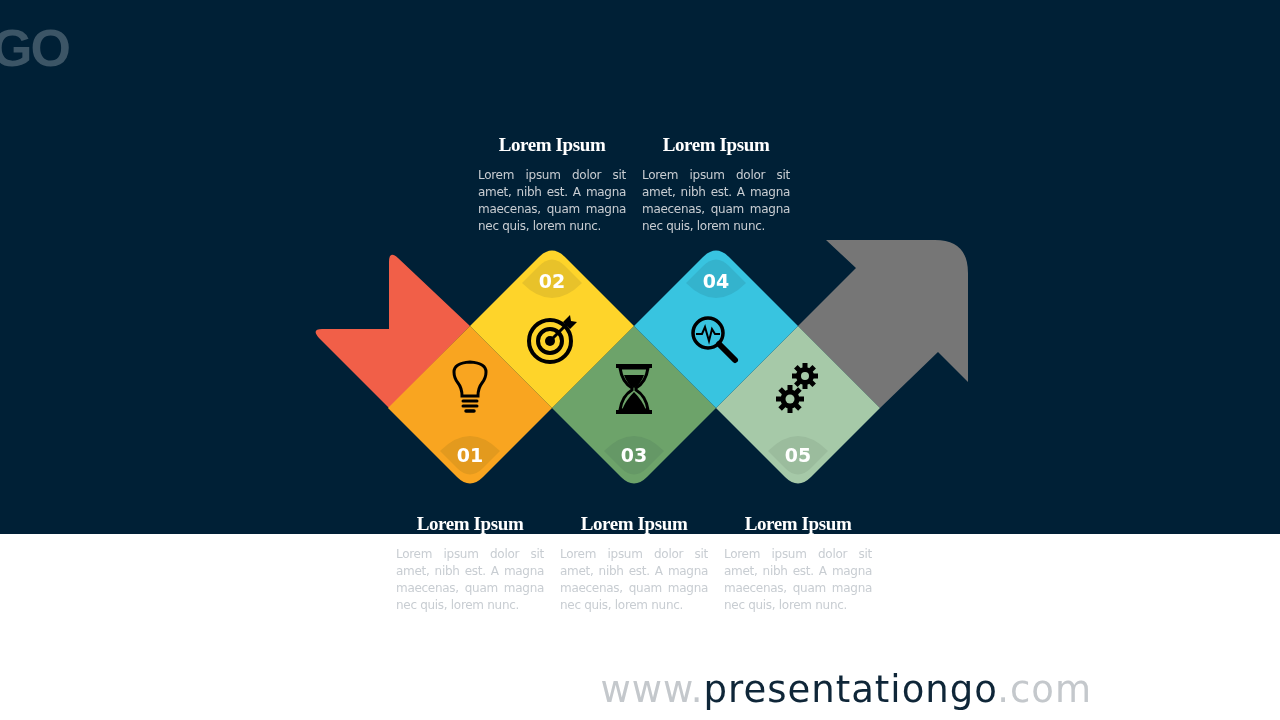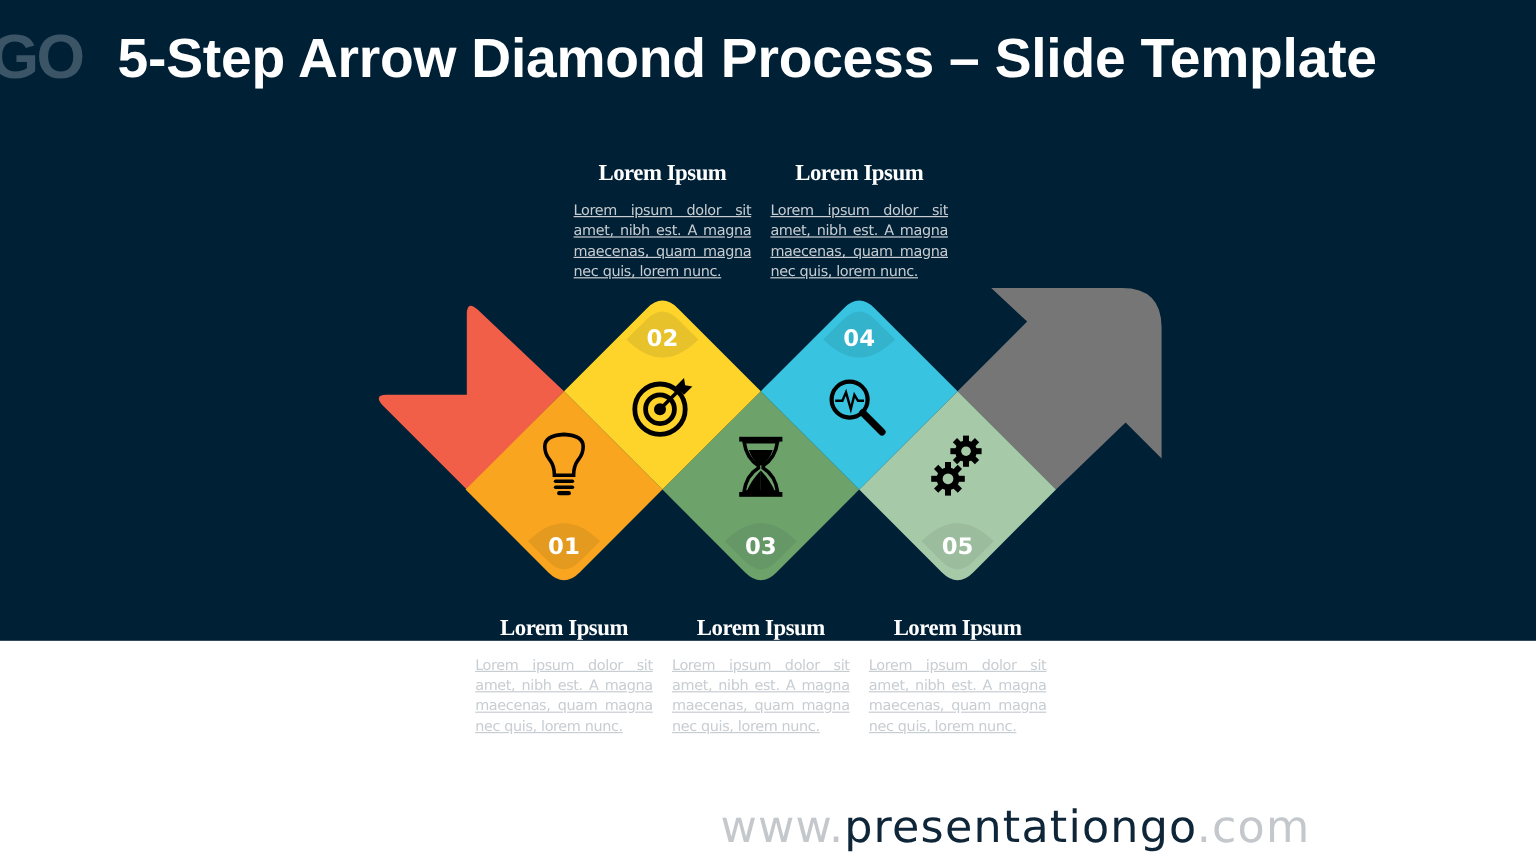--- a/index.html
+++ b/index.html
@@ -3,33 +3,32 @@
 <meta charset="utf-8">
 <style>
   html, body { margin:0; padding:0; }
   body { width:1280px; height:720px; position:relative; overflow:hidden; background:#ffffff; font-family:"Liberation Sans", sans-serif; }
   .slide { position:absolute; left:0; top:0; width:1280px; height:534px; background:#002036; }
   .logo-mark { position:absolute; left:-8px; top:18px; font-family:"Liberation Sans", sans-serif; font-weight:bold; font-size:52px; color:#3c5566; letter-spacing:-2px; line-height:60px; }
   .title { position:absolute; left:98px; top:18px; font-family:"Liberation Sans", sans-serif; font-weight:bold; font-size:46px; color:#ffffff; line-height:60px; white-space:nowrap; letter-spacing:-0.2px; }
   .diagram { position:absolute; left:0; top:0; width:1280px; height:662px; }
   .block { position:absolute; width:148px; }
   .block .hd { font-family:Liberation Serif, serif; font-weight:bold; font-size:19px; color:#ffffff; text-align:center; line-height:24px; white-space:nowrap; letter-spacing:-0.4px; }
-  .block .bd { margin-top:10px; font-family:"DejaVu Sans", sans-serif; font-size:12px; color:#c8cdd2; line-height:17px; text-align:justify; text-align-last:left; letter-spacing:-0.3px;text-decoration:underline; }
+  .block .bd { margin-top:10px; font-family:"DejaVu Sans", sans-serif; font-size:12px; color:#c8cdd2; line-height:17px; text-align:justify; text-align-last:left; letter-spacing:-0.3px; }
   .footer { position:absolute; left:0; top:662px; width:1092px; height:58px; background:#ffffff; text-align:right; }
   .footer .url { font-family:"DejaVu Sans", sans-serif; font-size:37px; line-height:56px; letter-spacing:1px; }
   .footer .pre, .footer .post { color:#c4c8cc; }
   .footer .mid { color:#0f2638; }
   .num { font-family:"DejaVu Sans", sans-serif; font-weight:bold; font-size:19px; fill:#ffffff; }
 </style>
 </head>
 <body>
 
 <div class="slide">
   <div class="logo-mark">GO</div>
-  <div class="title">5-Step Arrow Diamond Process – Slide Template</div>
 
   <svg class="diagram" width="1280" height="662" viewBox="0 0 1280 662" xmlns="http://www.w3.org/2000/svg">
 
     <path d="M389,262 Q389,250 398,258 L470,326 L389,408 L319,338 Q311,329 322,329 L389,329 Z" fill="#f15f48"></path>
 
     <path d="M826,240 L935,240 Q968,240 968,273 L968,382 L938,352 L880,408 L798,326 L856,268 Z" fill="#767676"></path>
 
     <g>
       <path d="M470,326 L552,408 L483,477 Q470,490 457,477 L388,408 Z" fill="#f9a520"></path>
       <path d="M440,451 Q470,421 500,451 L483,468 Q470,481 457,468 Z" fill="#e39a1e"></path>

